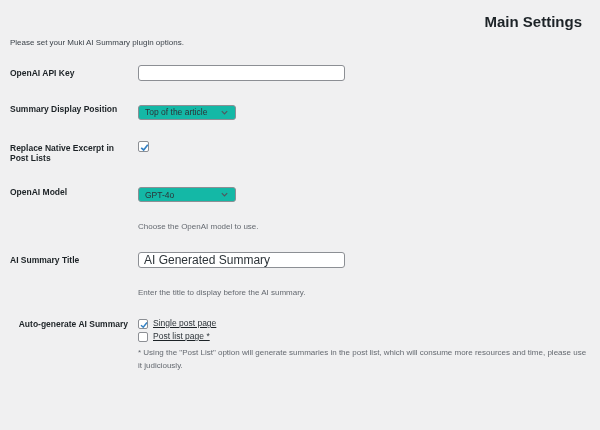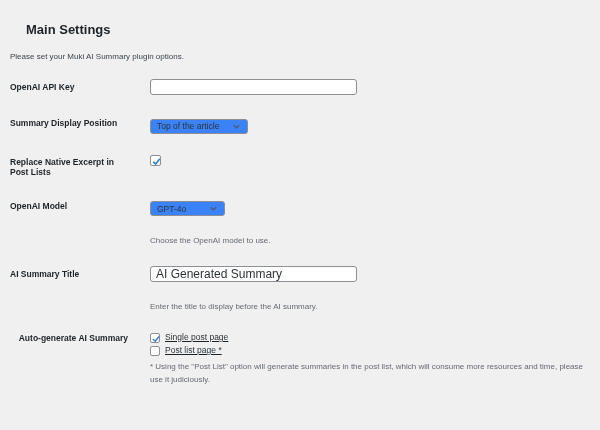--- a/index.html
+++ b/index.html
@@ -7,56 +7,56 @@
   body {
     width: 600px; height: 430px;
     background: #f0f0f1;
     font-family: "Liberation Sans", sans-serif;
     color: #1d2327;
     overflow: hidden;
   }
   .wrap { padding: 7px 10px 0 10px; }
 
   .page-title {
-    font-size: 13px; font-weight: 700; line-height: 13px;
-    margin: 16px; color: #1d2327;
+    font-size: 15px; font-weight: 700; line-height: 13px;
+    margin: 8px; color: #1d2327; text-align: right;
   }
   .intro {
     font-size: 8px; line-height: 10px; color: #3c434a;
     margin: 10px 0 0 0;
   }
 
   .form-table { margin-top: 17px; }
-  .row { display: flex; align-items: flex-start; margin-bottom: 20px; gap: 12px; }
+  .row { display: flex; align-items: flex-start; margin-bottom: 20px; }
   .row-label {
     width: 128px; flex: 0 0 128px; padding-right: 10px; padding-top: 3px;
     font-size: 8.5px; font-weight: 700; line-height: 10.5px; color: #1d2327;
   }
   .row-field { flex: 1 1 auto; min-width: 0; }
 
   input.text {
     display: block;
     height: 16px; width: 207px;
     border: 1px solid #8c8f94; border-radius: 3px;
     background: #ffffff; color: #2c3338;
     font-family: "Liberation Sans", sans-serif;
     font-size: 12px; padding: 0 5px; outline: none;
   }
   input.text.small { width: 38px; }
 
   .select {
     display: inline-flex; align-items: center; justify-content: space-between;
     height: 15px; padding: 0 6px;
     border: 1px solid #8c8f94; border-radius: 3px;
-    background: #3b82f6; color: #2c3338;
+    background: #14b8a6; color: #2c3338;
     font-size: 8.5px; cursor: pointer;
   }
   .select .chevron { display: inline-flex; margin-left: 6px; flex: 0 0 auto; }
   .select.w-position { width: 98px; }
-  .select.w-model   { width: 75px; }
+  .select.w-model   { width: 98px; }
   .select.w-language{ width: 94px; }
 
   .checkbox {
     width: 11px; height: 11px; flex: 0 0 11px;
     border: 1px solid #8c8f94; border-radius: 2px;
     background: #ffffff; position: relative; cursor: pointer;
   }
   .checkbox svg { display: none; position: absolute; left: 0px; top: 0px; }
   .checkbox.checked svg { display: block; }
   .cb-small { width: 10px; height: 10px; flex: 0 0 10px; }

